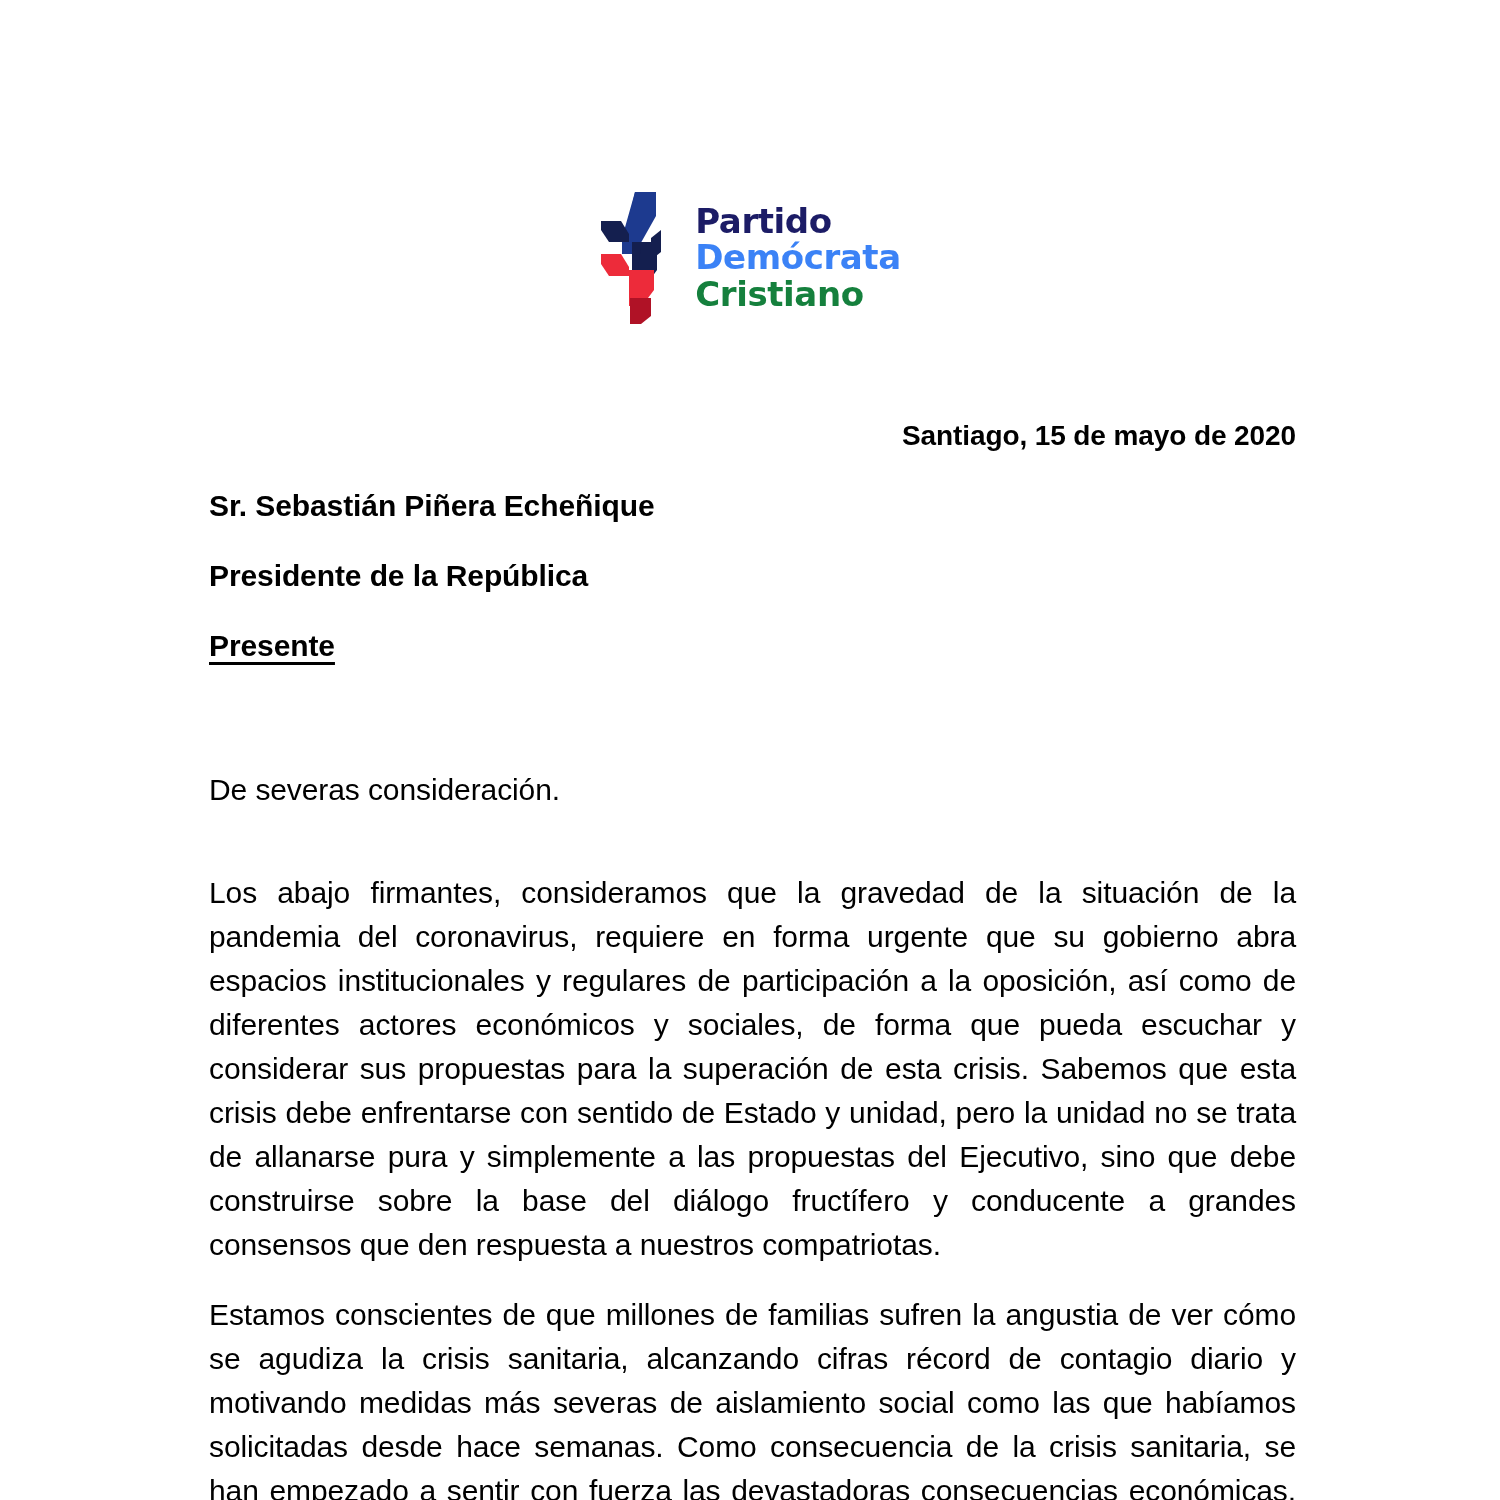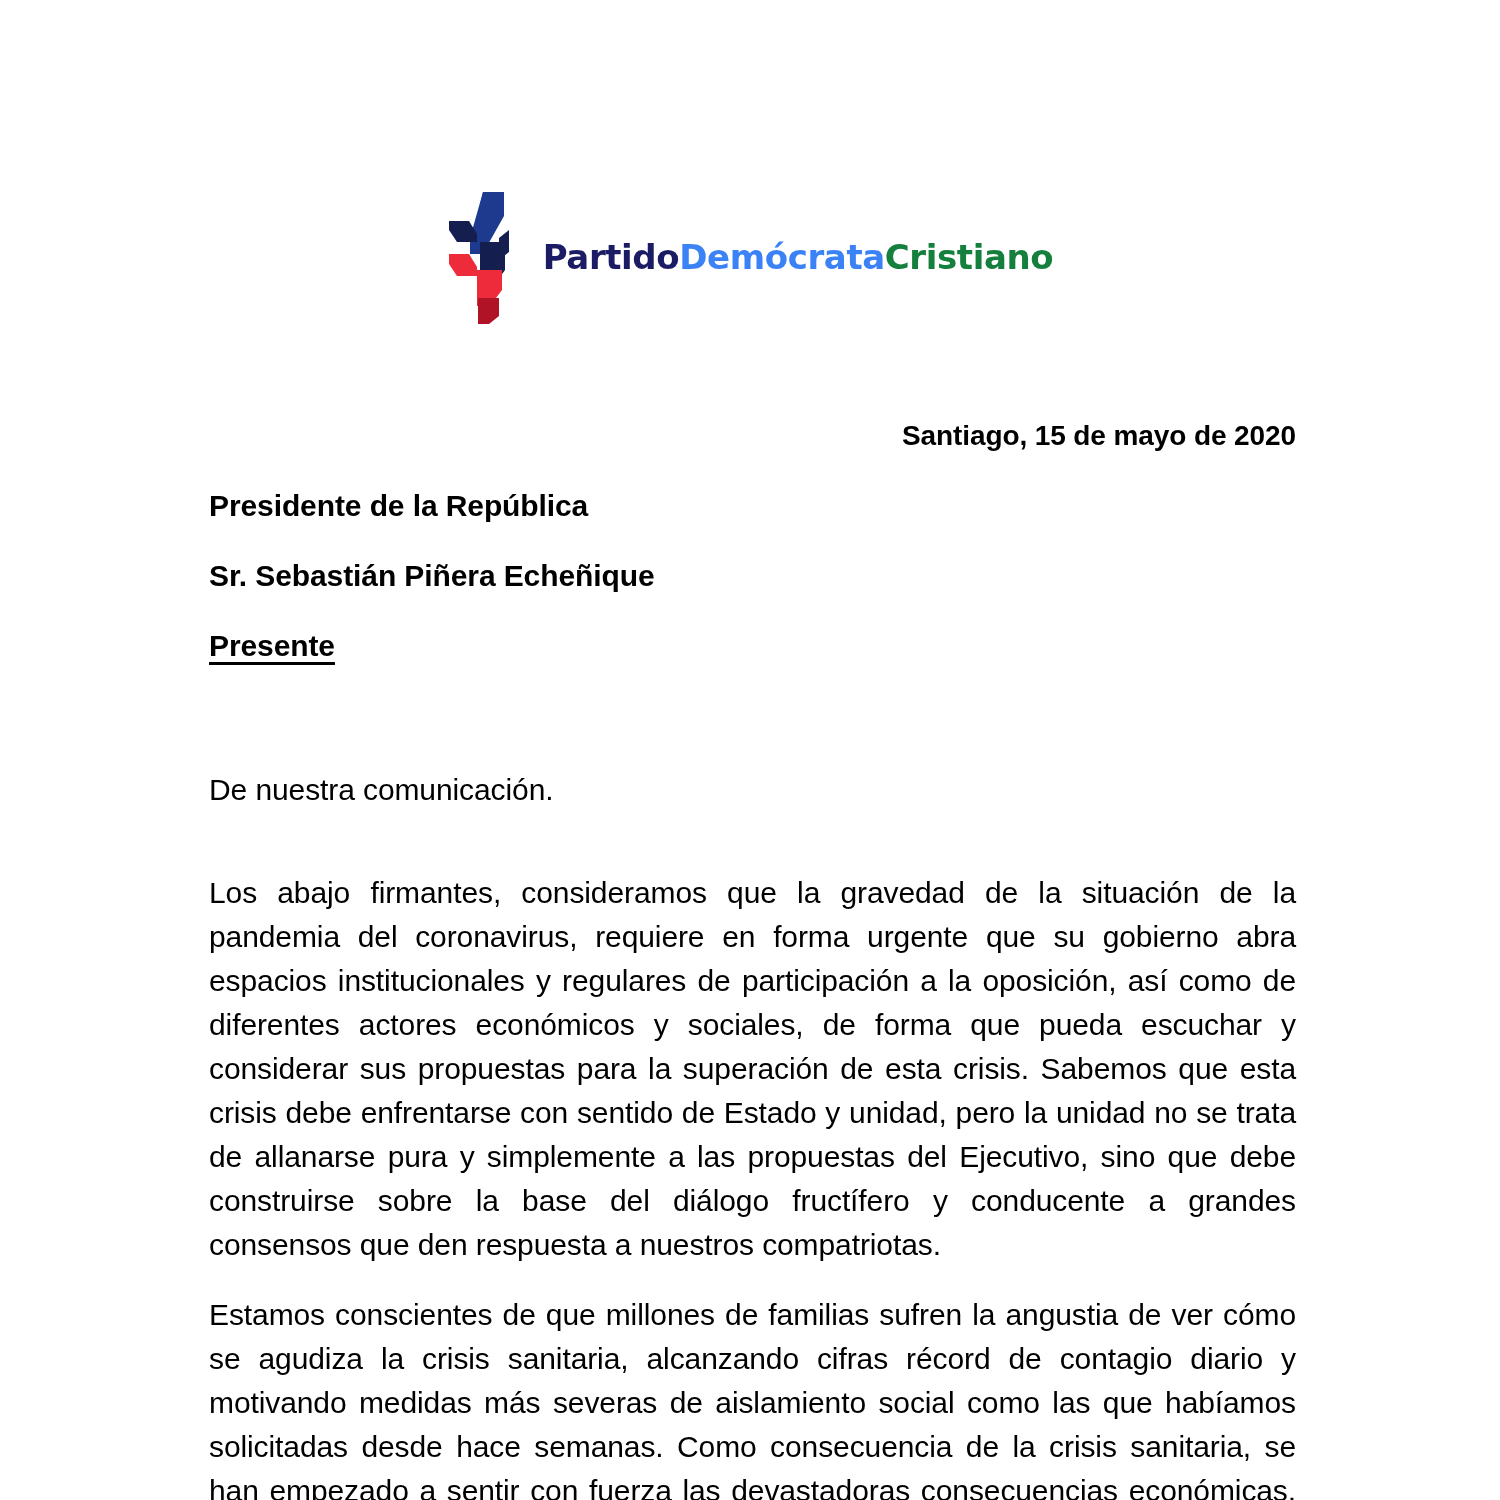--- a/index.html
+++ b/index.html
@@ -37,21 +37,21 @@
   .logo-mark {
     position: relative;
     width: 78px;
     height: 135px;
     flex: none;
   }
   .logo-mark svg { display: block; }
 
   .logo-text {
     display: flex;
-    flex-direction: row;
+    flex-direction: column;
     justify-content: center;
     line-height: 1.06;
   }
   .logo-text div {
     font-family: "DejaVu Sans", sans-serif;
     font-weight: 700;
     font-size: 34px;
     letter-spacing: -0.4px;
     white-space: nowrap;
   }
@@ -142,26 +142,26 @@
         <div style="color: #15803d;">Cristiano</div>
       </div>
 
     </div>
   </div>
 
   <div class="letter">
 
     <div class="date-line">Santiago, 15 de mayo de 2020</div>
 
+    <div class="addressee">Sr. Sebastián Piñera Echeñique</div>
     <div class="addressee">Presidente de la República</div>
-    <div class="addressee">Sr. Sebastián Piñera Echeñique</div>
     <div>
       <span class="addressee underlined">Presente</span>
     </div>
 
-    <div class="salutation">De nuestra comunicación.</div>
+    <div class="salutation">De severas consideración.</div>
 
     <p class="body-para first">Los abajo firmantes, consideramos que la gravedad de la situación de la pandemia del coronavirus, requiere en forma urgente que su gobierno abra espacios institucionales y regulares de participación a la oposición, así como de diferentes actores económicos y sociales, de forma que pueda escuchar y considerar sus propuestas para la superación de esta crisis. Sabemos que esta crisis debe enfrentarse con sentido de Estado y unidad, pero la unidad no se trata de allanarse pura y simplemente a las propuestas del Ejecutivo, sino que debe construirse sobre la base del diálogo fructífero y conducente a grandes consensos que den respuesta a nuestros compatriotas.</p>
     <p class="body-para">Estamos conscientes de que millones de familias sufren la angustia de ver cómo se agudiza la crisis sanitaria, alcanzando cifras récord de contagio diario y motivando medidas más severas de aislamiento social como las que habíamos solicitadas desde hace semanas. Como consecuencia de la crisis sanitaria, se han empezado a sentir con fuerza las devastadoras consecuencias económicas, sin que le lleguen en forma real los múltiples anuncios que ven por los medios de comunicación, esto no sólo genera desesperanza e indignación, sino que atenta derechamente contra la eficacia de las</p>
 
   </div>
 
 </div>
 
 </body></html>

